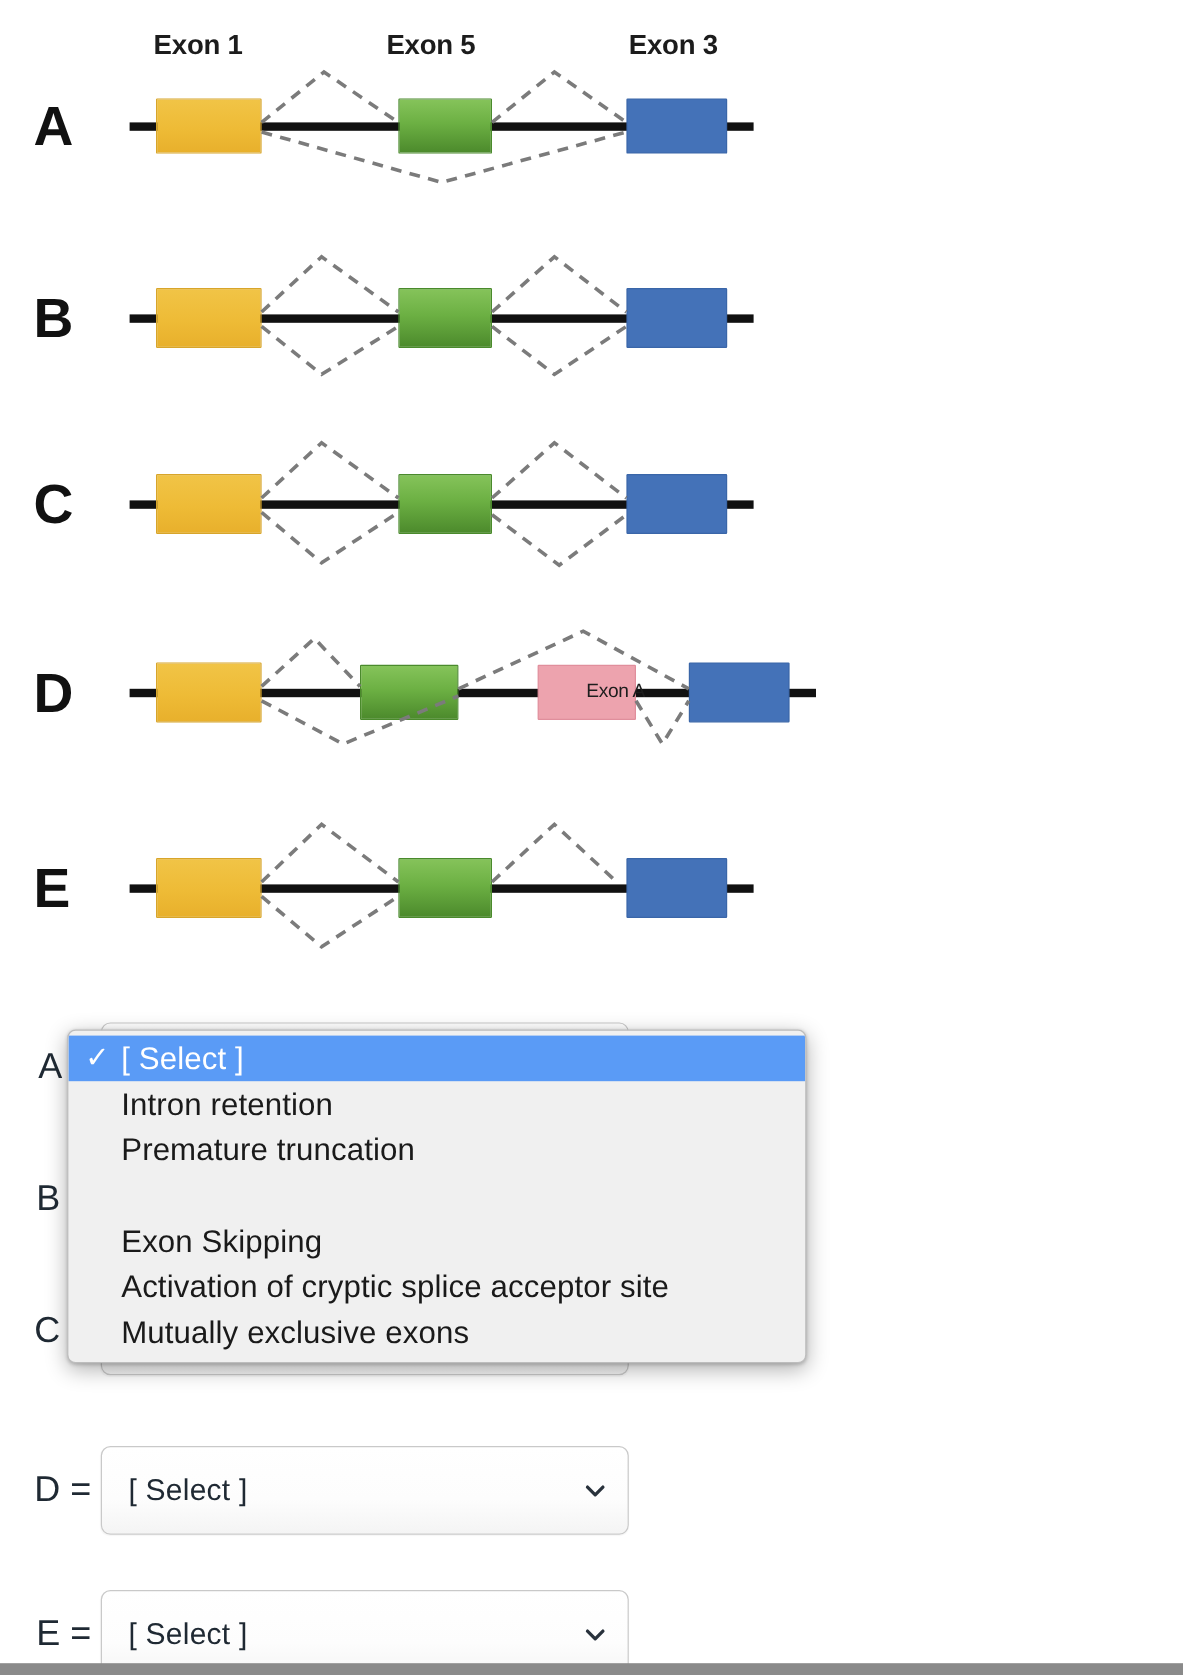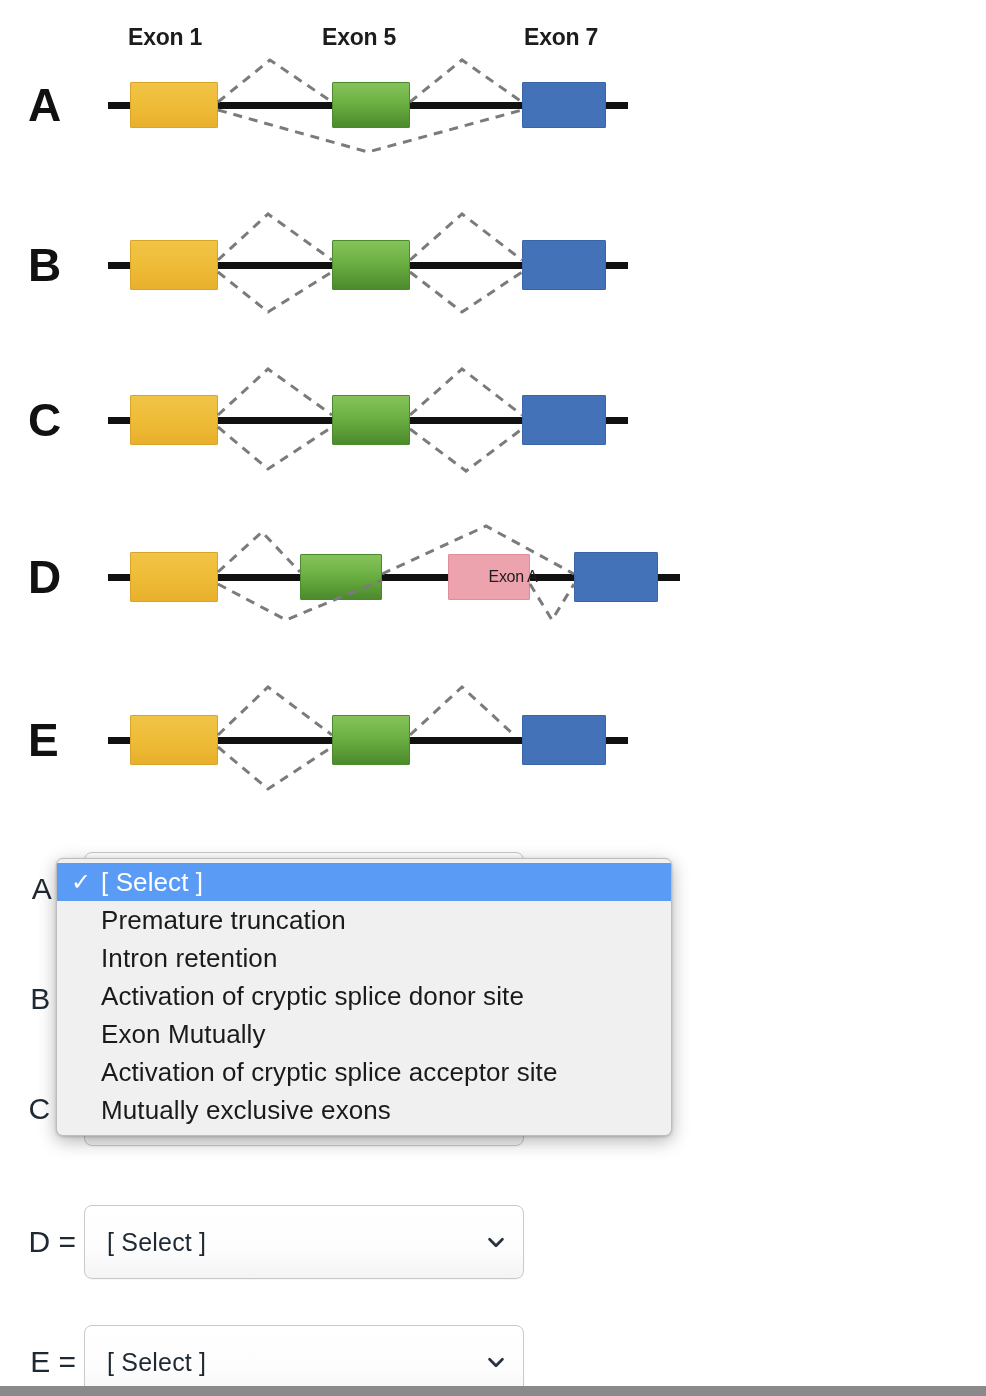--- a/index.html
+++ b/index.html
@@ -228,21 +228,21 @@
     z-index: 60;
   }
 </style>
 </head>
 <body>
 
 <div id="figure">
 
   <div class="exon-header" style="left:128px; top:24px;">Exon 1</div>
   <div class="exon-header" style="left:322px; top:24px;">Exon 5</div>
-  <div class="exon-header" style="left:524px; top:24px;">Exon 7</div>
+  <div class="exon-header" style="left:524px; top:24px;">Exon 3</div>
 
   <div class="panel" style="top:20px;">
     <div class="panel-letter">A</div>
     <div class="pre-mrna">
       <div class="backbone" style="left:108px; width:520px;"></div>
       <div class="exon-box exon-yellow" style="left:130px; width:88px; height:46px; margin-top:-23px;"></div>
       <div class="exon-box exon-green" style="left:332px; width:78px; height:46px; margin-top:-23px;"></div>
       <div class="exon-box exon-blue" style="left:522px; width:84px; height:46px; margin-top:-23px;"></div>
       <svg class="splice-svg" viewBox="0 0 986 170">
         <path d="M218 82 L270 40 L332 82"></path>
@@ -384,33 +384,32 @@
 
 </div>
 
 <div id="dropdown">
   <div class="dd-item selected">
     <span class="dd-check">✓</span>
     <span class="dd-text">[ Select ]</span>
   </div>
   <div class="dd-item">
     <span class="dd-check">✓</span>
+    <span class="dd-text">Intron retention</span>
+  </div>
+  <div class="dd-item">
+    <span class="dd-check">✓</span>
     <span class="dd-text">Premature truncation</span>
   </div>
   <div class="dd-item">
     <span class="dd-check">✓</span>
-    <span class="dd-text">Intron retention</span>
-  </div>
-  <div class="dd-item">
-    <span class="dd-check">✓</span>
-    <span class="dd-text">Activation of cryptic splice donor site</span>
-  </div>
-  <div class="dd-item">
-    <span class="dd-check">✓</span>
-    <span class="dd-text">Exon Mutually</span>
+  </div>
+  <div class="dd-item">
+    <span class="dd-check">✓</span>
+    <span class="dd-text">Exon Skipping</span>
   </div>
   <div class="dd-item">
     <span class="dd-check">✓</span>
     <span class="dd-text">Activation of cryptic splice acceptor site</span>
   </div>
   <div class="dd-item">
     <span class="dd-check">✓</span>
     <span class="dd-text">Mutually exclusive exons</span>
   </div>
 </div>

